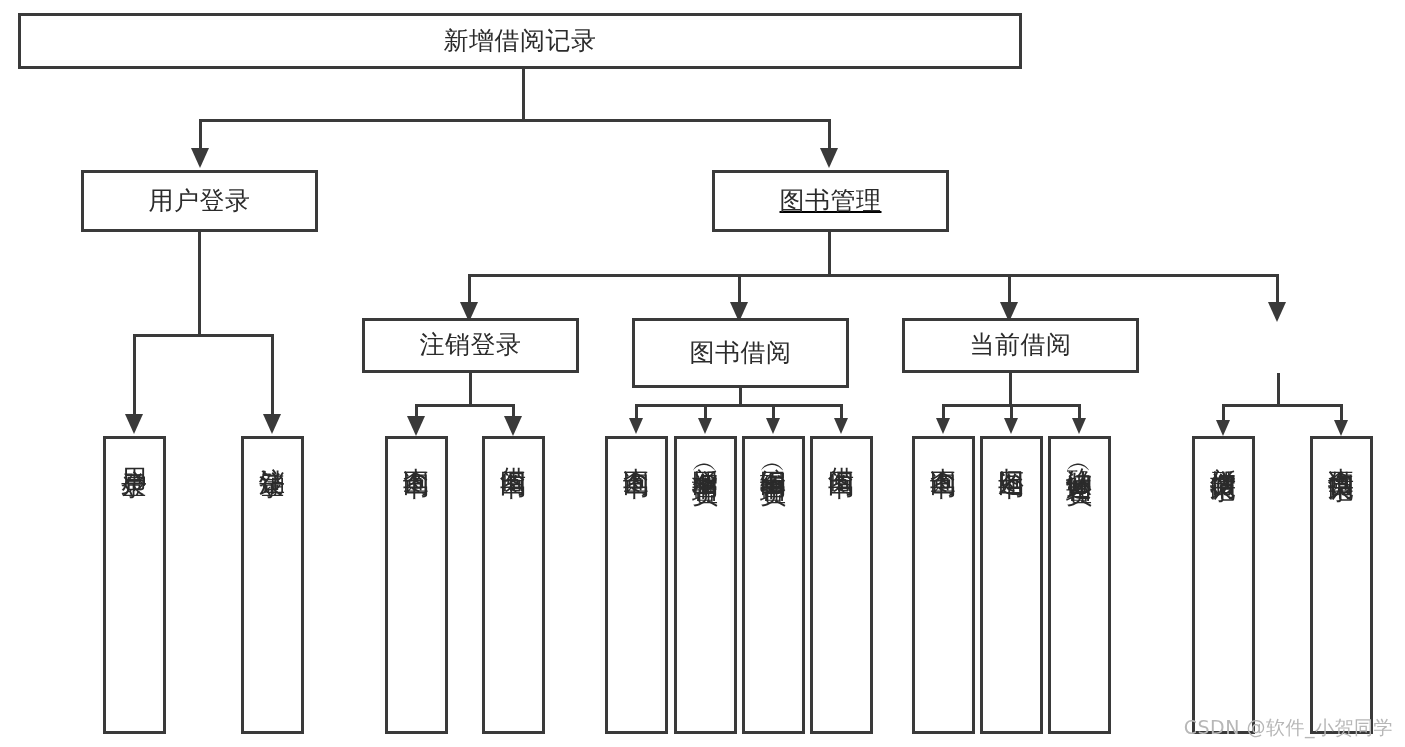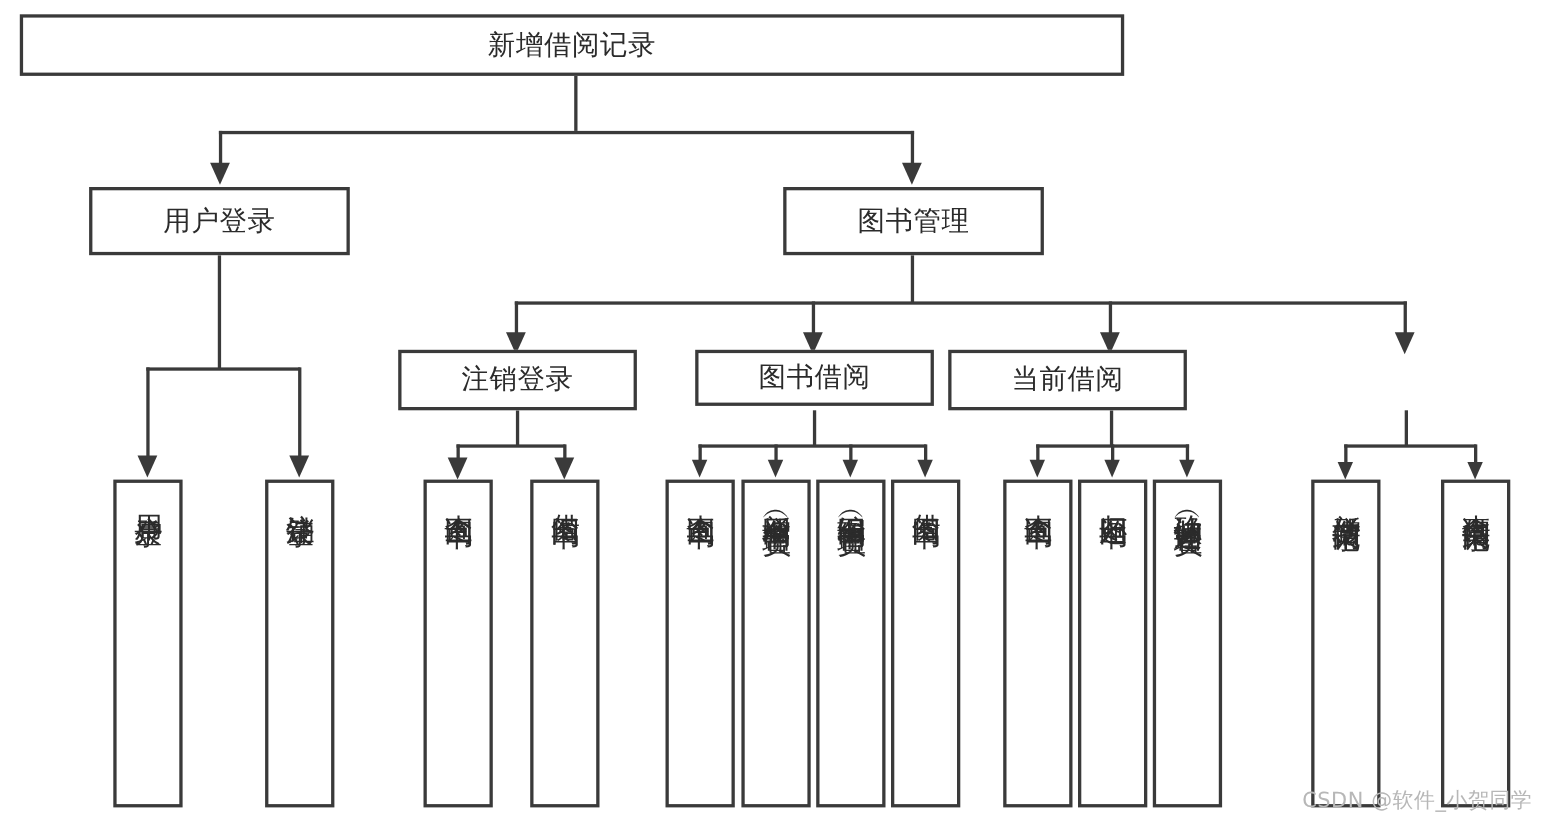--- a/index.html
+++ b/index.html
@@ -100,21 +100,21 @@
 
   <div class="vline" style="left:199px; top:119px; width:3px; height:31px;"></div>
   <div class="arrow" style="left:191px; top:148px;"></div>
   <div class="vline" style="left:828px; top:119px; width:3px; height:31px;"></div>
   <div class="arrow" style="left:820px; top:148px;"></div>
 
   <div class="node" style="left:81px; top:170px; width:237px; height:62px;">
     <span class="label">用户登录</span>
   </div>
 
-  <div class="node" style="left:712px; top:170px; width:237px; height:62px;">
+  <div class="node" style="left:712px; top:170px; width:237px; height:62px;text-decoration:underline;">
     <span class="label">图书管理</span>
   </div>
 
   <div class="vline" style="left:198px; top:232px; width:3px; height:104px;"></div>
   <div class="hline" style="left:133px; top:334px; width:140px; height:3px;"></div>
   <div class="vline" style="left:133px; top:334px; width:3px; height:82px;"></div>
   <div class="arrow" style="left:125px; top:414px;"></div>
   <div class="vline" style="left:271px; top:334px; width:3px; height:82px;"></div>
   <div class="arrow" style="left:263px; top:414px;"></div>
 
@@ -129,24 +129,24 @@
 
   <div class="vline" style="left:1008px; top:274px; width:3px; height:30px;"></div>
   <div class="arrow" style="left:1000px; top:302px;"></div>
 
   <div class="vline" style="left:1276px; top:274px; width:3px; height:30px;"></div>
   <div class="arrow" style="left:1268px; top:302px;"></div>
 
   <div class="node" style="left:362px; top:318px; width:217px; height:55px;">
     <span class="label">注销登录</span>
   </div>
-  <div class="node" style="left:632px; top:318px; width:217px; height:51px;">
+  <div class="node" style="left:632px; top:318px; width:217px; height:70px;">
     <span class="label">图书借阅</span>
   </div>
-  <div class="node" style="left:862px; top:318px; width:217px; height:55px;">
+  <div class="node" style="left:902px; top:318px; width:237px; height:55px;">
     <span class="label">当前借阅</span>
   </div>
 
   <div class="vline" style="left:469px; top:373px; width:3px; height:33px;"></div>
   <div class="hline" style="left:415px; top:404px; width:99px; height:3px;"></div>
   <div class="vline" style="left:415px; top:404px; width:3px; height:16px;"></div>
   <div class="arrow" style="left:407px; top:416px;"></div>
   <div class="vline" style="left:512px; top:404px; width:3px; height:16px;"></div>
   <div class="arrow" style="left:504px; top:416px;"></div>
 

